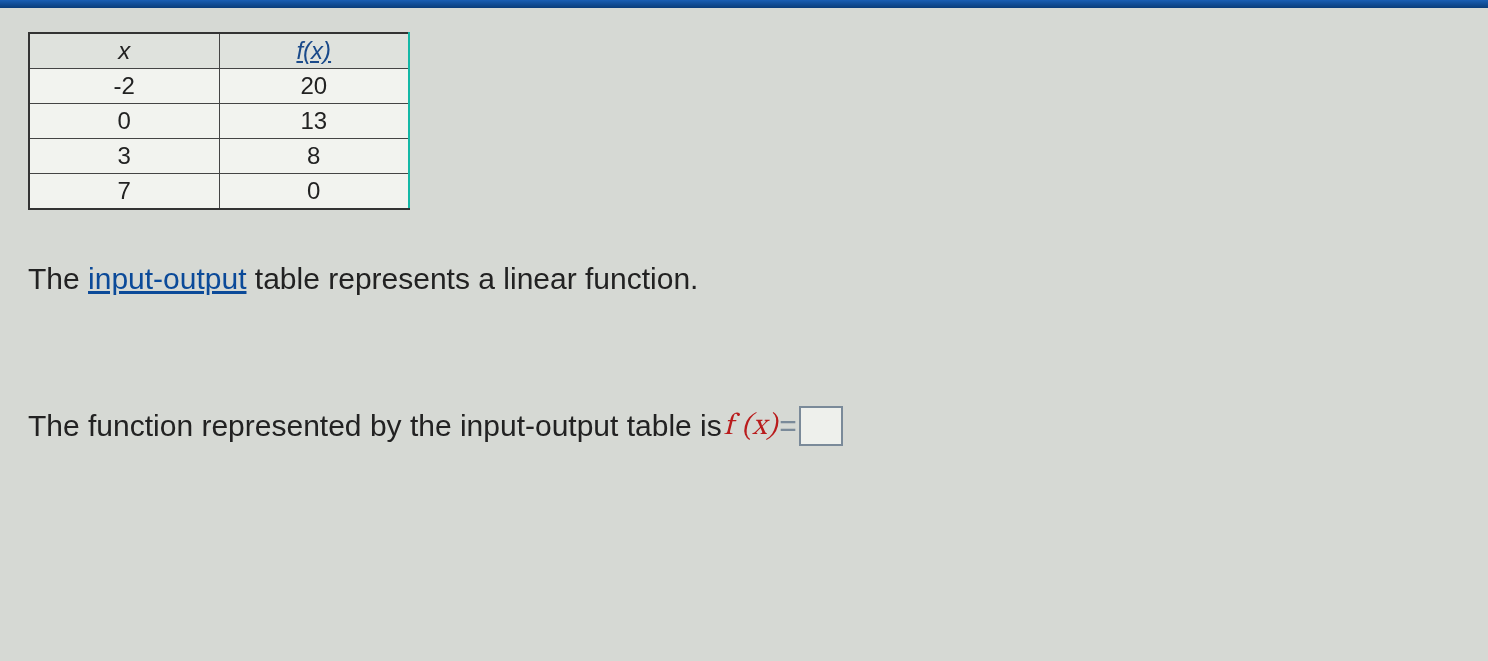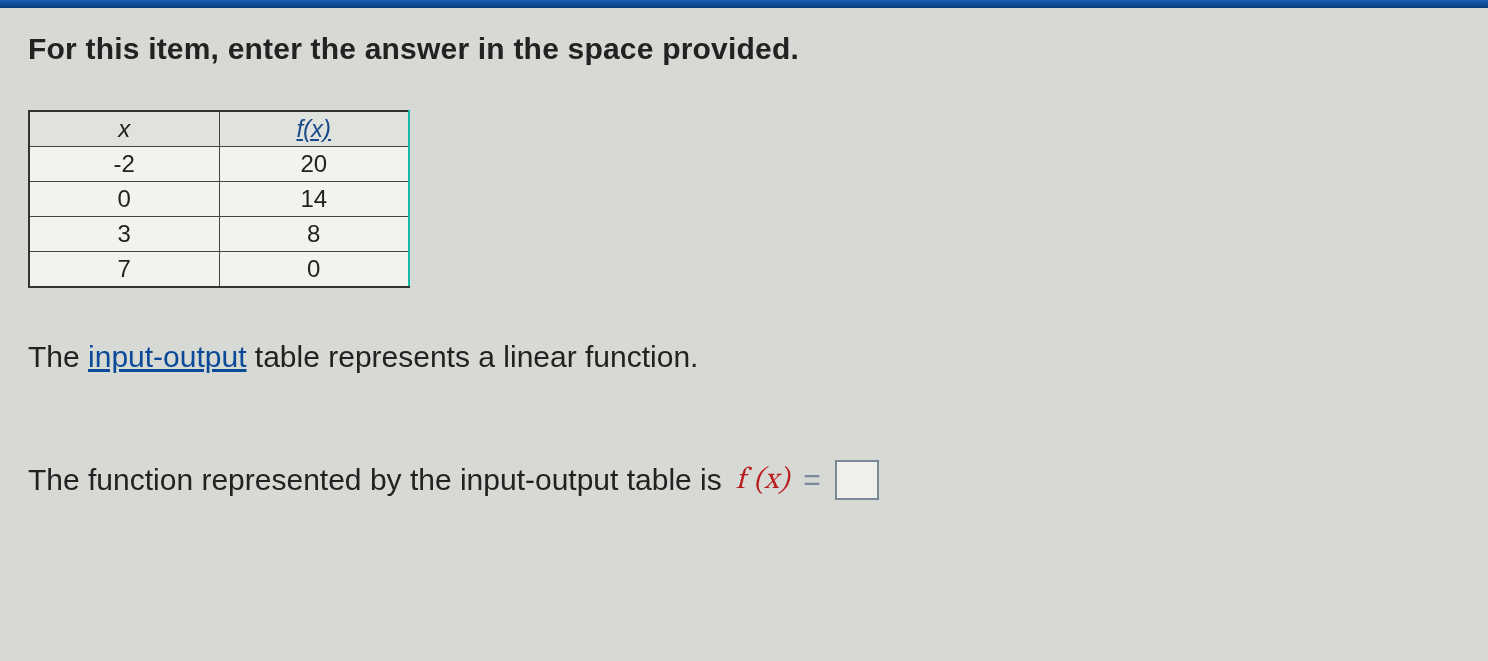--- a/index.html
+++ b/index.html
@@ -56,32 +56,32 @@
   }
   table.io th:first-child, table.io td:first-child {
     border-left: 2px solid #333;
   }
   table.io th:last-child, table.io td:last-child {
     border-right: 2px solid #14b8a6;
   }
   .statement {
     font-size: 30px;
     color: #222;
-    margin-bottom: 86px;
+    margin-bottom: 110px;
   }
   .statement .link-word {
     color: #0b4a99;
     text-decoration: underline;
   }
   .answer-line {
     font-size: 30px;
     color: #222;
     display: flex;
     align-items: center;
-    gap: 14px;
+    gap: 2px;
     flex-wrap: nowrap;
   }
   .answer-line .fx {
     font-family: "Cambria Math", "STIX Two Math", serif;
     font-style: italic;
     color: #b91c1c;
   }
   .answer-line .eq {
     color: #7a8a99;
     font-size: 30px;
@@ -95,37 +95,36 @@
     vertical-align: middle;
   }
 </style>
 </head>
 <body>
 
 <div class="top-bar"></div>
 
 <div class="page">
 
-  <div class="instruction">For this item, enter the answer in the space provided.</div>
 
   <table class="io">
     <thead>
       <tr>
         <th>x</th>
         <th class="fx">f(x)</th>
       </tr>
     </thead>
     <tbody>
       <tr>
         <td>-2</td>
         <td>20</td>
       </tr>
       <tr>
         <td>0</td>
-        <td>14</td>
+        <td>13</td>
       </tr>
       <tr>
         <td>3</td>
         <td>8</td>
       </tr>
       <tr>
         <td>7</td>
         <td>0</td>
       </tr>
     </tbody>

